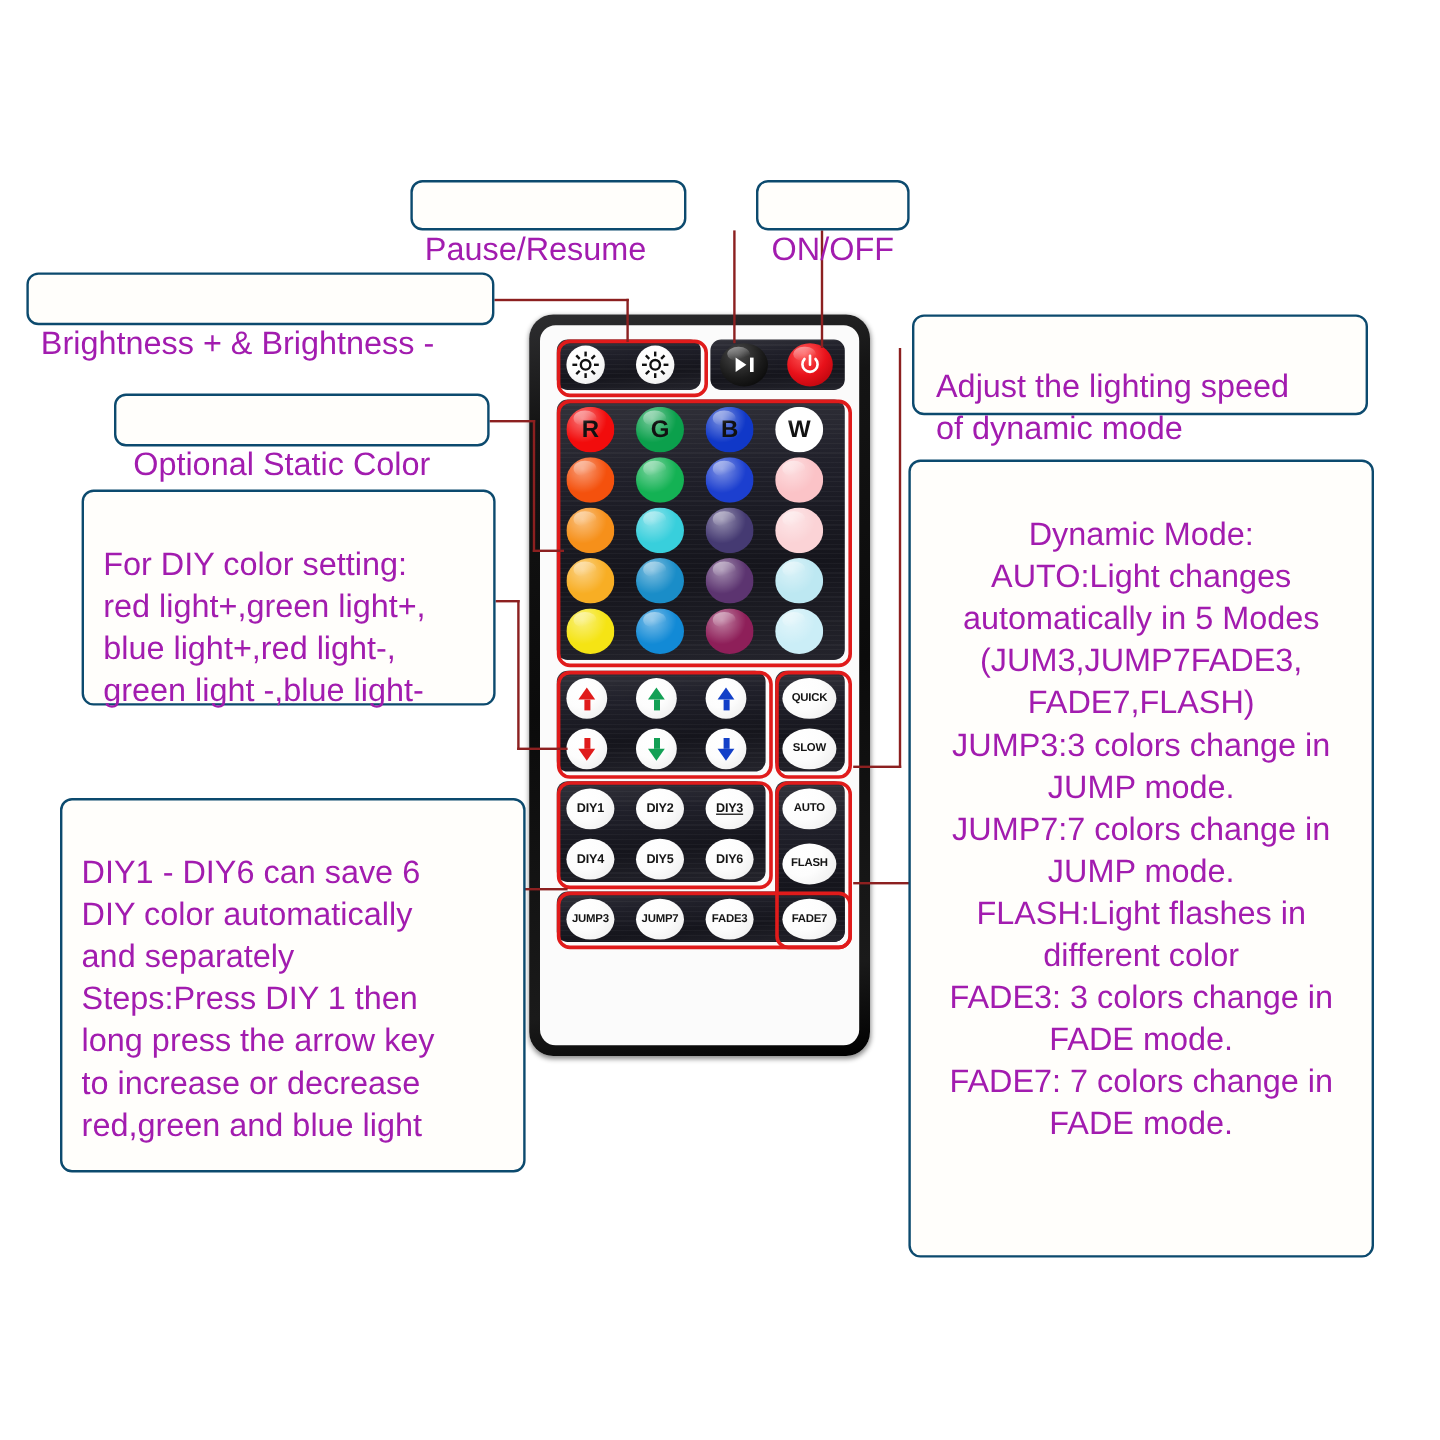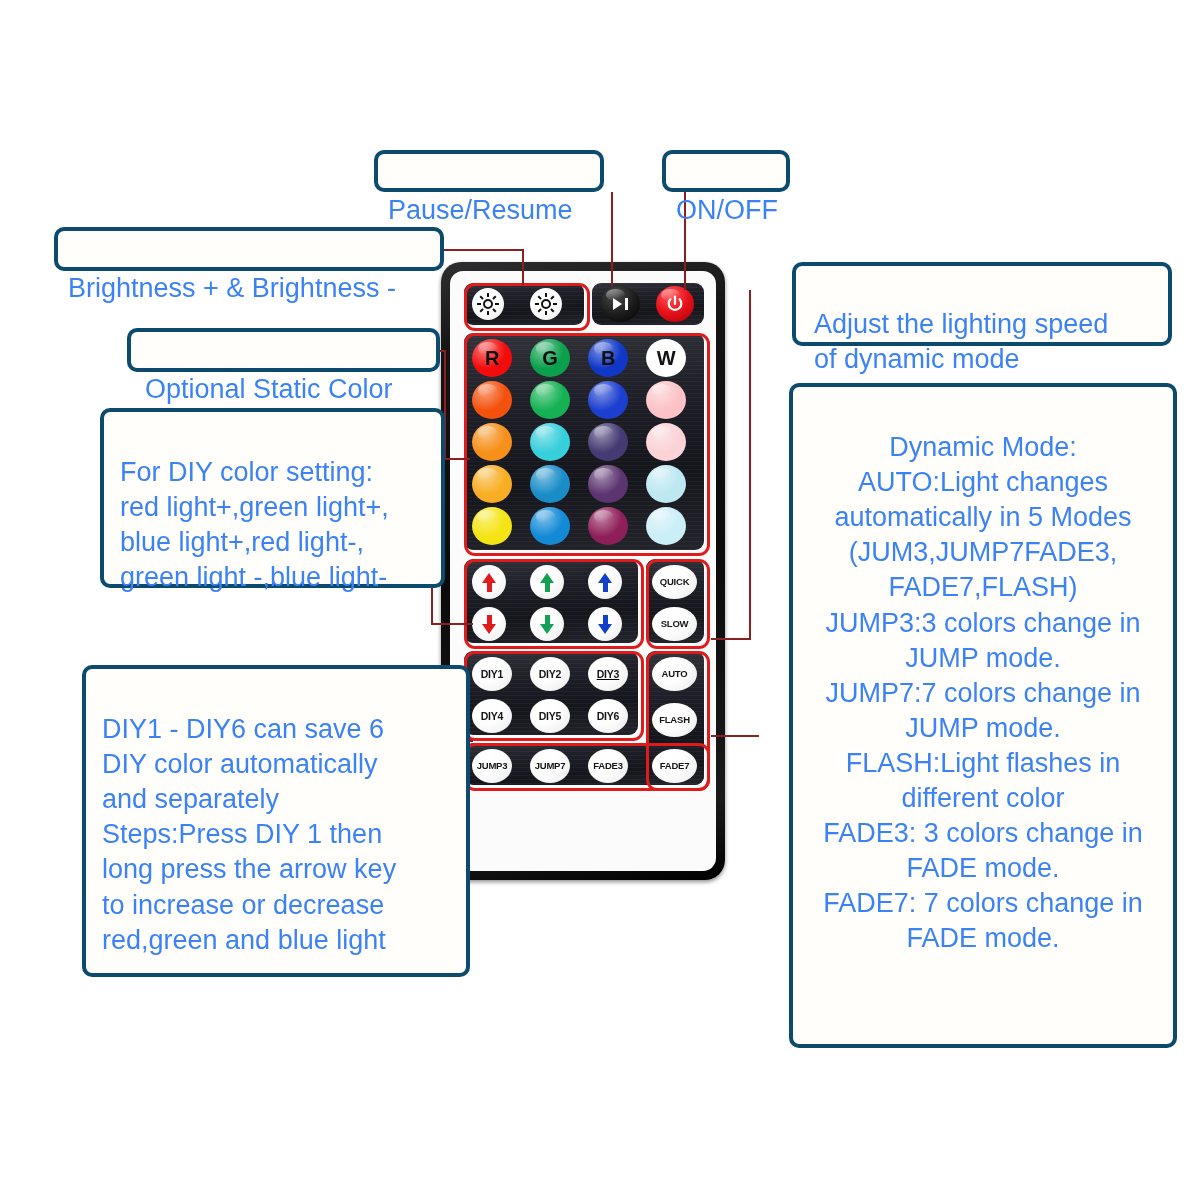--- a/index.html
+++ b/index.html
@@ -13,29 +13,28 @@
     position: relative;
     overflow: hidden;
     font-family: "Liberation Sans", sans-serif;
     color: #000;
   }
 
   
   .callout {
     position: absolute;
     box-sizing: border-box;
-    border: 4px solid #0c4a6e;
+    border: 2px solid #0c4a6e;
     border-radius: 10px;
     background: #fffefb;
-    color: #3b82f6;
+    color: #a21caf;
     font-family: "Liberation Sans", sans-serif;
     line-height: 1.30;
     white-space: pre-line;
     z-index: 40;
-    margin-left: 32px;
   }
 
   
   .conn {
     position: absolute;
     background: #8c2020;
     z-index: 30;
   }
   .conn.h { height: 2px; }
   .conn.v { width: 2px; }

